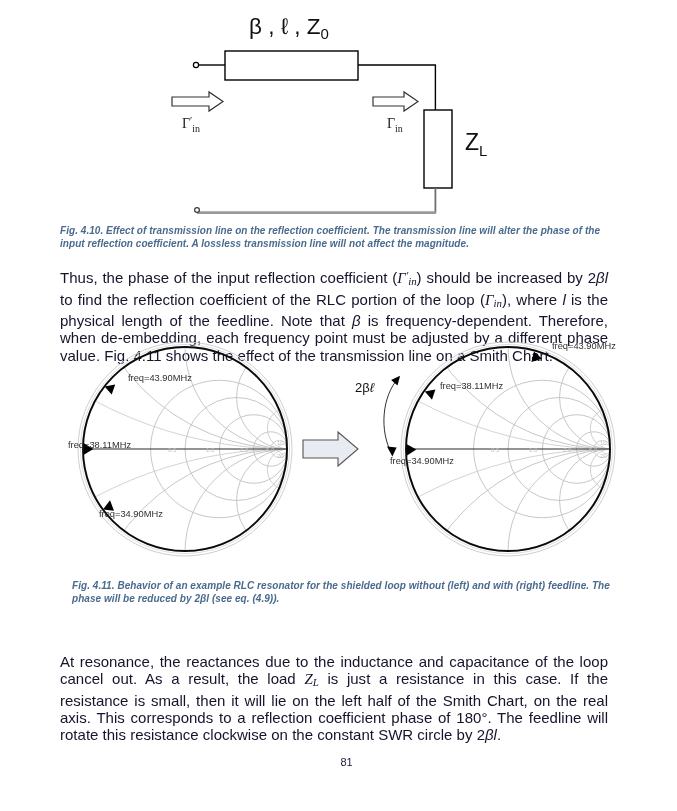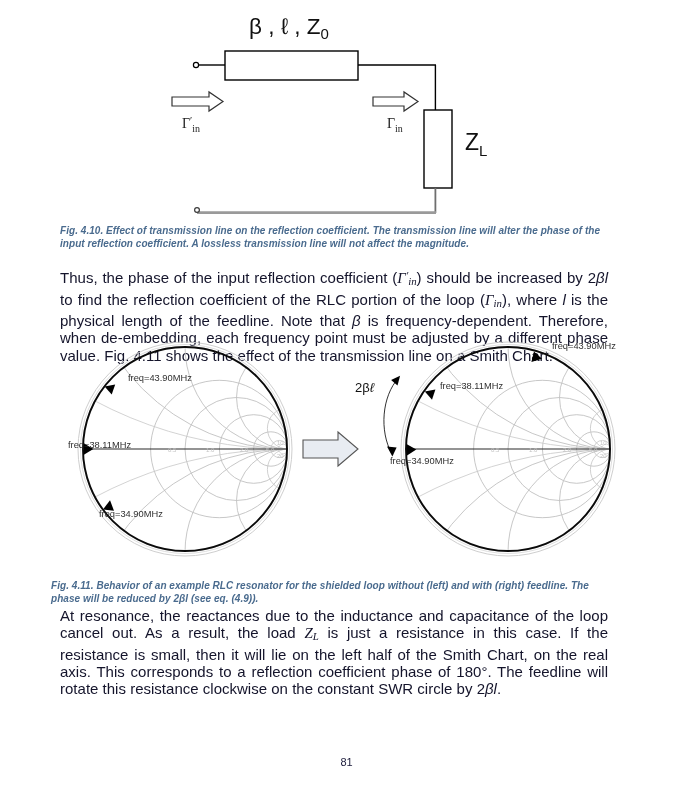--- a/index.html
+++ b/index.html
@@ -18,33 +18,33 @@
   
   .caption{
     position:absolute;
     font-family:"Liberation Sans", sans-serif;
     font-style:italic;font-weight:bold;
     font-size:10px;line-height:13.2px;
     color:#4a6b8e;
     letter-spacing:0.05px;
   }
   #cap410{left:60px;top:224px;width:545px;}
-  #cap411{left:51px;top:579px;width:545px;}
+  #cap411{left:72px;top:579px;width:545px;}
 
   
   .para{
     position:absolute;
     font-size:15px;
     line-height:17.1px;
     color:#14142b;
     text-align:justify;
     letter-spacing:.01px;
   }
   #para1{left:60px;top:267px;width:548px;}
-  #para2{left:60px;top:607px;width:548px;}
+  #para2{left:60px;top:653px;width:548px;}
   .it{font-style:italic;}
   sub{font-size:.72em;vertical-align:-0.22em;}
   sup{font-size:.70em;vertical-align:0.42em;}
   .gam{font-style:italic;font-family:"Liberation Serif",serif;}
 
   
   .figs{position:absolute;left:0;top:336px;width:677px;height:240px;}
   .figs svg{display:block;}
 
   

